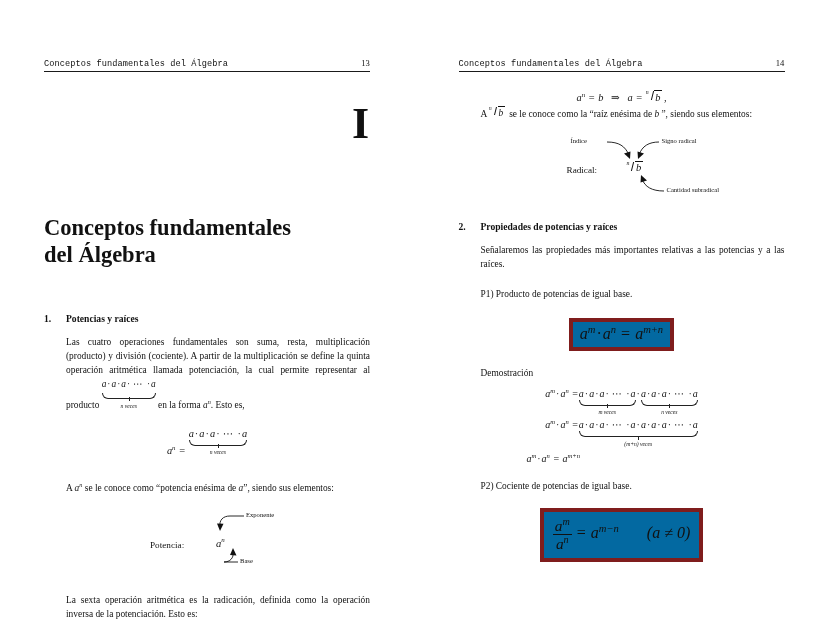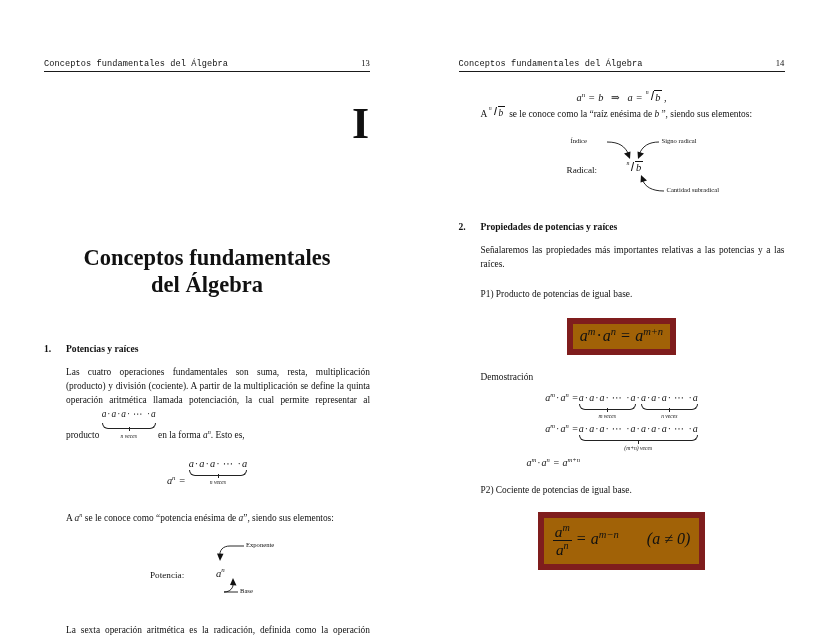--- a/index.html
+++ b/index.html
@@ -51,25 +51,25 @@
   
   .chapter-numeral {
     text-align: right;
     font-size: 44px;
     font-weight: bold;
     line-height: 1;
     margin-top: 30px;
     letter-spacing: 1px;
   }
   .chapter-title {
-    text-align: center;
+    text-align: left;
     font-size: 22.5px;
     font-weight: bold;
     line-height: 1.22;
-    margin-top: 98px;
+    margin-top: 68px;
   }
 
   
   .section {
     display: flex;
     margin-top: 44px;
     font-weight: bold;
     font-size: 9.6px;
   }
   .section .sec-num {
@@ -182,23 +182,23 @@
   }
   .radical .sq > .rad-body {
     display: inline-block;
     border-top: 0.9px solid #111;
     padding: 0.5px 1.5px 0 1px;
   }
 
   
   .boxed {
     display: inline-block;
-    border: 6px solid #7f1d1d;
+    border: 4px solid #7f1d1d;
     padding: 3px 7px 4px 7px;
-    background: #a16207;
+    background: #0369a1;
   }
   .box-wrap { text-align: center; margin-top: 16px; }
 
   
   .diagram {
     position: relative;
     margin-top: 14px;
     height: 62px;
   }
   .diagram .dg-caption {

